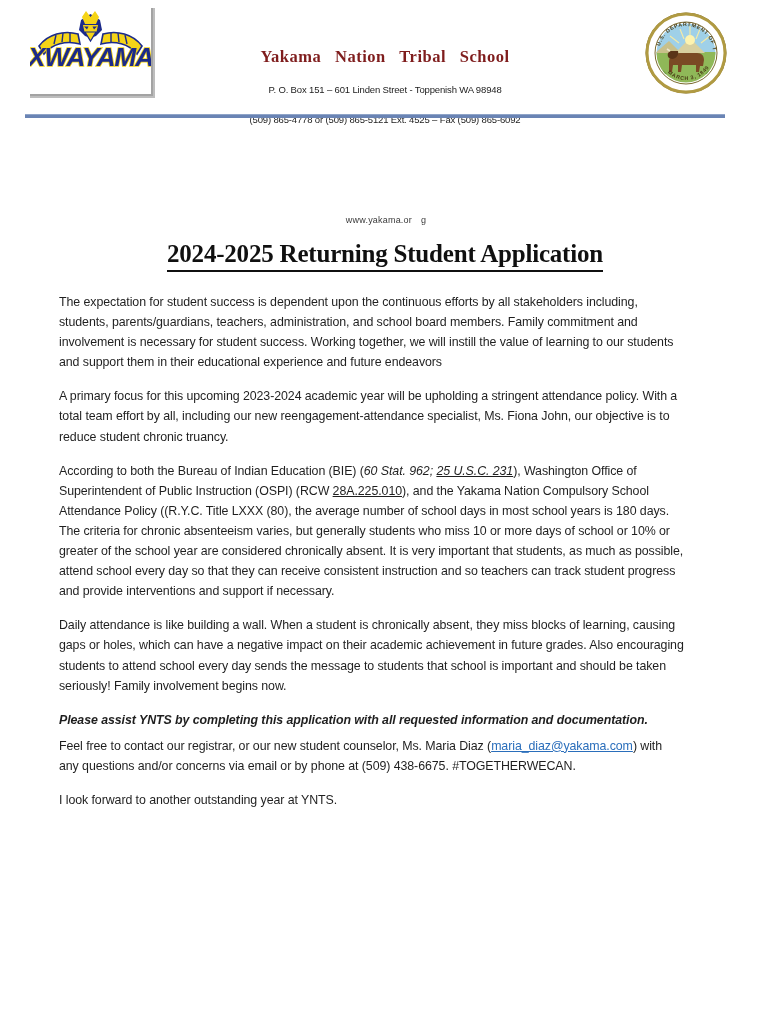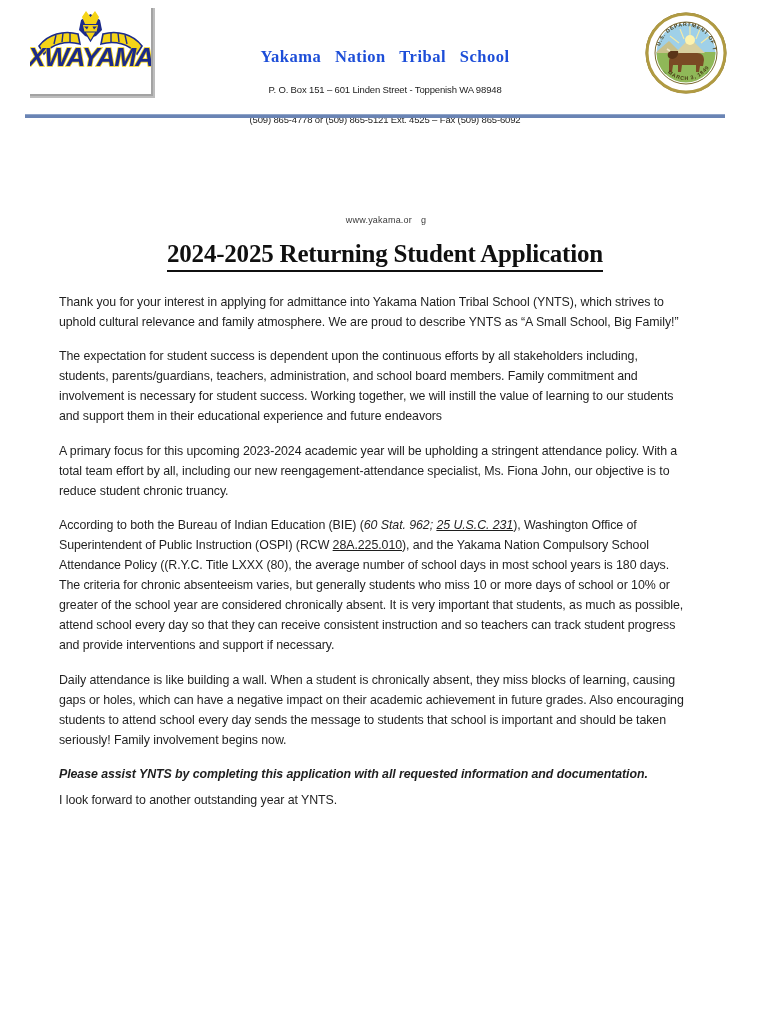--- a/index.html
+++ b/index.html
@@ -44,21 +44,21 @@
     left: 190px;
     top: 48px;
     width: 390px;
     text-align: center;
   }
   .school-name {
     font-family: "Liberation Serif", serif;
     font-weight: bold;
     font-size: 16.5px;
     letter-spacing: 0.5px;
-    color: #1d4ed8;
+    color: #7f1d1d;
     white-space: pre;
     line-height: 1.15;
   }
   .school-addr {
     font-family: "Liberation Sans", sans-serif;
     font-size: 9.5px;
     color: #1c1c1c;
     line-height: 1.45;
     margin-top: 16px;
     letter-spacing: -0.15px;
@@ -238,29 +238,29 @@
     <span>www.yakama.or</span><span class="gap"></span><span>g</span>
   </div>
 
   <div class="doc-title">
     <span>2024-2025 Returning Student Application</span>
   </div>
 
   <div class="content">
 
 
-    <p class="para">Thank you for your interest in applying for admittance into Yakama Nation Tribal School (YNTS), which strives to uphold cultural relevance and family atmosphere. We are proud to describe YNTS as “A Small School, Big Family!”</p>
 
     <p class="para">The expectation for student success is dependent upon the continuous efforts by all stakeholders including, students, parents/guardians, teachers, administration, and school board members. Family commitment and involvement is necessary for student success.  Working together, we will instill the value of learning to our students and support them in their educational experience and future endeavors</p>
 
     <p class="para">A primary focus for this upcoming 2023-2024 academic year will be upholding a stringent attendance policy. With a total team effort by all, including our new reengagement-attendance specialist, Ms. Fiona John, our objective is to reduce student chronic truancy.</p>
 
     <p class="para"><span>According to both the Bureau of Indian Education (BIE) (</span><span class="ital">60 Stat. 962; </span><span class="ital-u">25 U.S.C. 231</span><span>), Washington Office of Superintendent of Public Instruction (OSPI) (RCW </span><span class="u">28A.225.010</span><span>), and the Yakama Nation Compulsory School Attendance Policy ((R.Y.C. Title LXXX (80), the average number of school days in most school years is 180 days. The criteria for chronic absenteeism varies, but generally students who miss 10 or more days of school or 10% or greater of the school year are considered chronically absent. It is very important that students, as much as possible, attend school every day so that they can receive consistent instruction and so teachers can track student progress and provide interventions and support if necessary.</span></p>
 
     <p class="para">Daily attendance is like building a wall. When a student is chronically absent, they miss blocks of learning, causing gaps or holes, which can have a negative impact on their academic achievement in future grades. Also encouraging students to attend school every day sends the message to students that school is important and should be taken seriously! Family involvement begins now.</p>
 
     <p class="para tight"><span class="bi">Please assist YNTS by completing this application with all requested information and documentation.</span></p>
 
+    <p class="para"><span>Feel free to contact our registrar, or our new student counselor, Ms. Maria Diaz (</span><span class="link">maria_diaz@yakama.com</span><span>) with any questions and/or concerns via email or by phone at (509) 438-6675. #TOGETHERWECAN.</span></p>
 
     <p class="para">I look forward to another outstanding year at YNTS.</p>
 
   </div>
 </div>
 
 </body></html>

